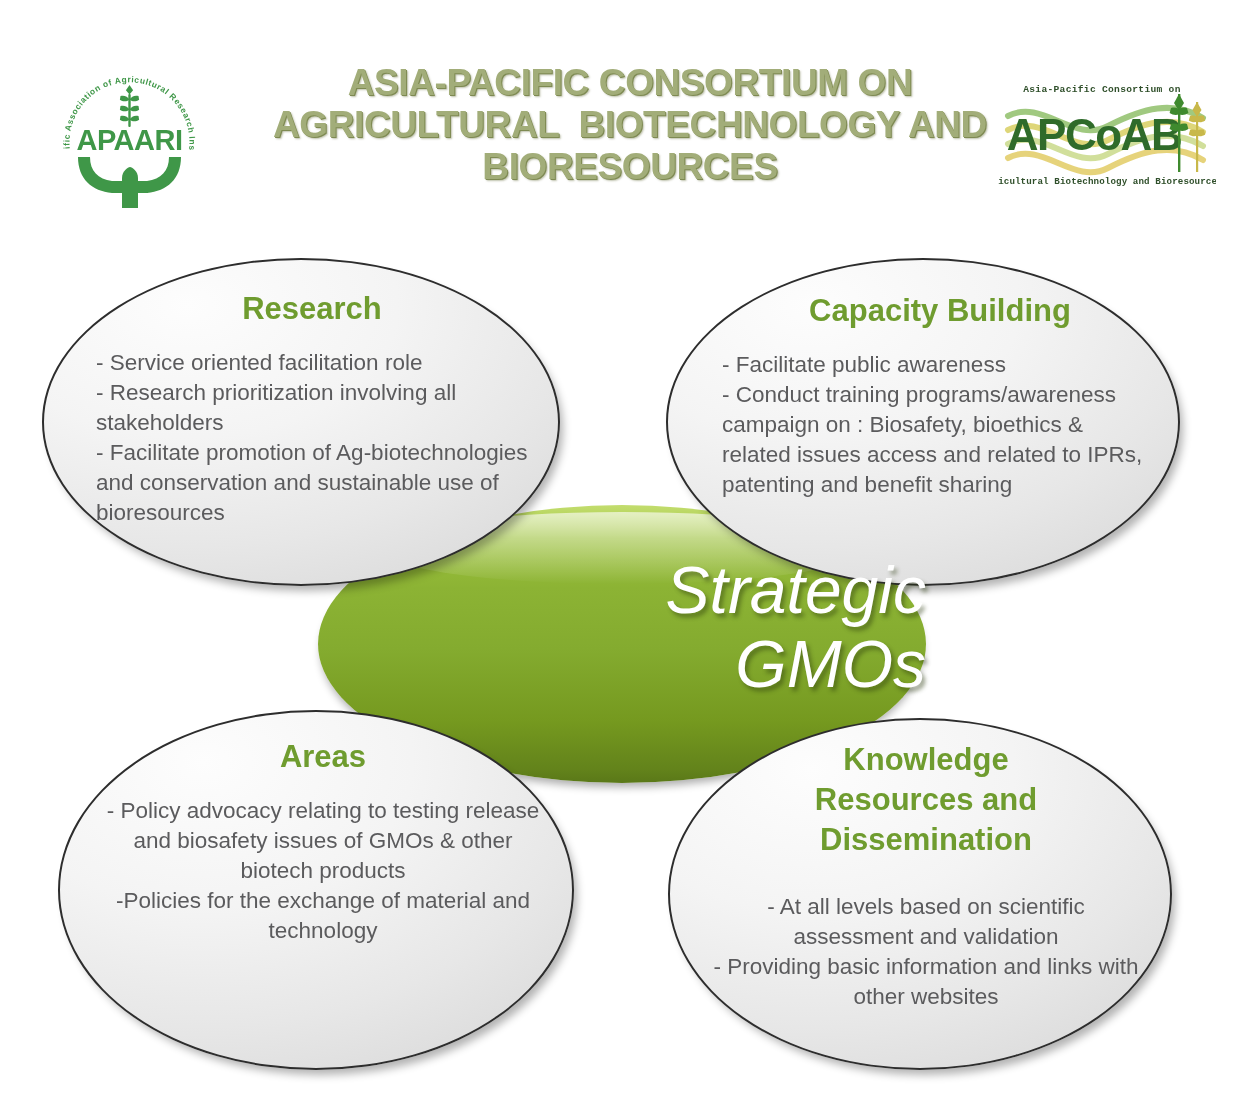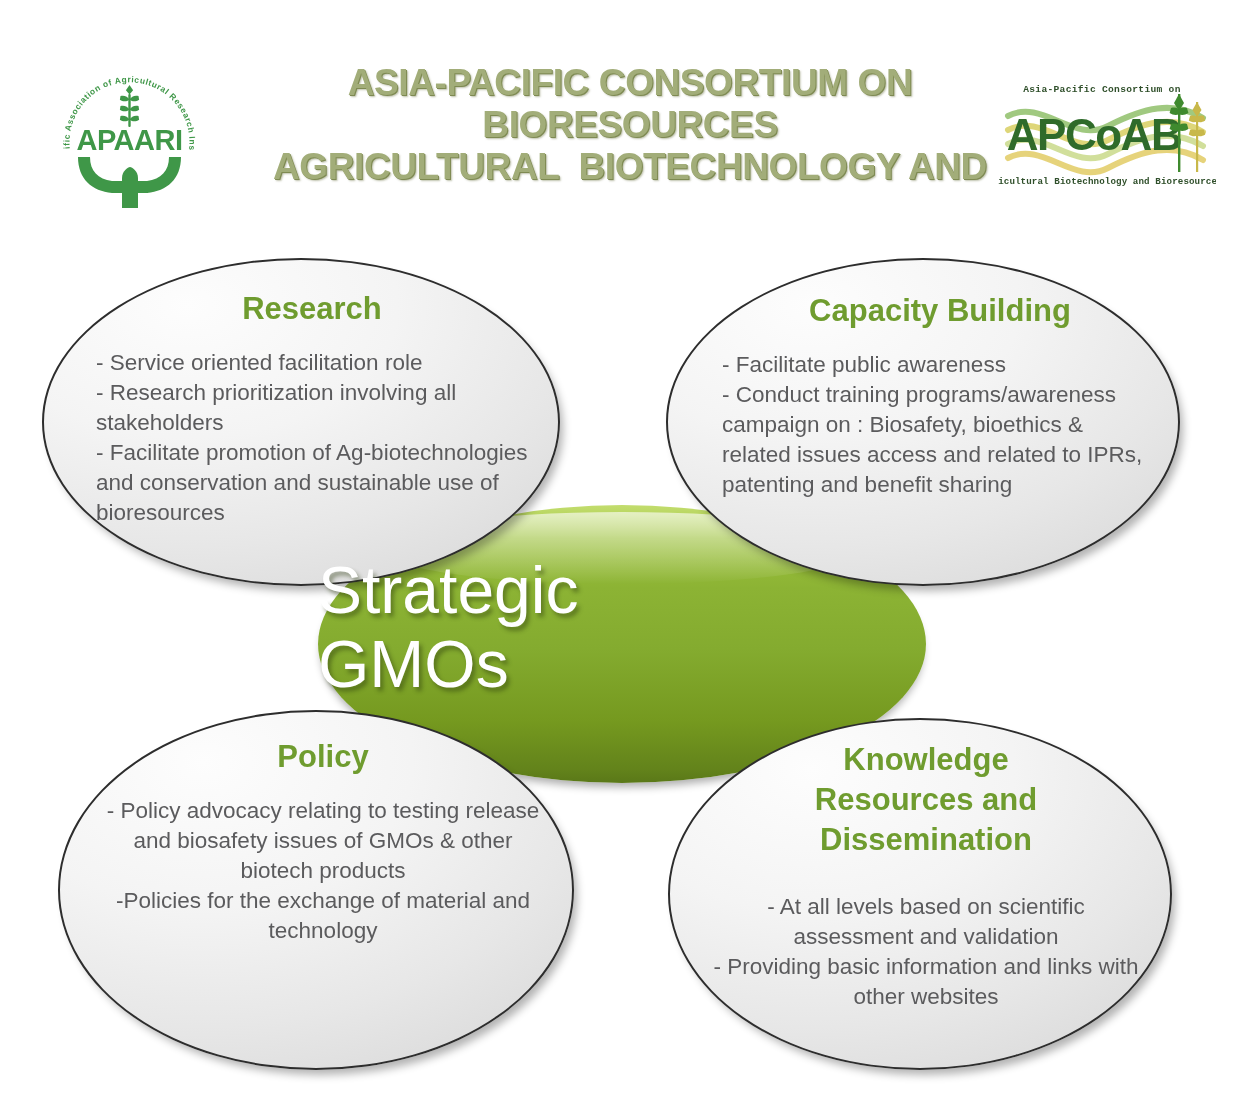--- a/index.html
+++ b/index.html
@@ -91,28 +91,29 @@
     width: 80%; height: 26%;
     border-radius: 50%;
     background: linear-gradient(to bottom, rgba(255,255,255,0.62), rgba(255,255,255,0.0));
     pointer-events: none;
   }
   .center-label {
     position: absolute;
     left: 318px; top: 553px;
     width: 608px;
     z-index: 4;
-    text-align: left;
+    text-align: right;
     color: #ffffff;
     font-family: "Liberation Sans", sans-serif;
     font-weight: normal;
     font-size: 66px;
     line-height: 74px;
     letter-spacing: 0px;
     text-shadow: 3px 4px 4px rgba(40,55,10,0.45);
+    font-style: italic;
   }
 
   
   .oval {
     position: absolute;
     border: 2px solid #2d2d2d;
     border-radius: 50% / 50%;
     background:
       radial-gradient(120% 120% at 28% 14%,
         #fdfdfd 0%,
@@ -201,22 +202,22 @@
           <path d="M129 99 c0 22 -14 34 -34 36 l0 -12 c14 -2 22 -10 22 -24 z"></path>
           <path d="M70 120 c0 -7 6 -11 8 -11 2 0 8 4 8 11 l0 30 -16 0 z"></path>
           <path d="M60 123 l10 0 0 12 -10 0 z"></path>
           <path d="M86 123 l10 0 0 12 -10 0 z"></path>
         </g>
       </svg>
     </div>
 
     <div class="title-block">
       <div class="title-line">ASIA-PACIFIC CONSORTIUM ON</div>
+      <div class="title-line">AGRICULTURAL  BIOTECHNOLOGY AND</div>
       <div class="title-line">BIORESOURCES</div>
-      <div class="title-line">AGRICULTURAL  BIOTECHNOLOGY AND</div>
     </div>
 
     <div class="apcoab-logo">
       <svg viewBox="0 0 218 113" xmlns="http://www.w3.org/2000/svg" aria-hidden="true">
 
         <text x="104" y="14" text-anchor="middle" font-family="Liberation Mono, monospace" font-size="9.6" font-weight="bold" fill="#2f4f2a" letter-spacing="0.3">Asia-Pacific Consortium on</text>
 
         <g fill="none" stroke-width="6" stroke-linecap="round">
           <path d="M10 38 C 45 20, 75 66, 110 48 S 175 22, 205 40" stroke="#8fbf6a" opacity="0.85"></path>
           <path d="M10 52 C 45 34, 75 80, 110 62 S 175 36, 205 54" stroke="#d8cf62" opacity="0.85"></path>
@@ -268,21 +269,21 @@
   <div class="oval" id="oval-capacity">
     <div class="oval-inner">
       <div class="oval-title">Capacity Building</div>
       <div class="oval-body">- Facilitate public awareness
 - Conduct training programs/awareness campaign on : Biosafety, bioethics &amp; related issues access and related to IPRs, patenting and benefit sharing</div>
     </div>
   </div>
 
   <div class="oval" id="oval-policy">
     <div class="oval-inner">
-      <div class="oval-title">Policy</div>
+      <div class="oval-title">Areas</div>
       <div class="oval-body">- Policy advocacy relating to testing release and biosafety issues of GMOs &amp; other biotech products
 -Policies for the exchange of material and technology</div>
     </div>
   </div>
 
   <div class="oval" id="oval-knowledge">
     <div class="oval-inner">
       <div class="oval-title">Knowledge
 Resources and
 Dissemination</div>

